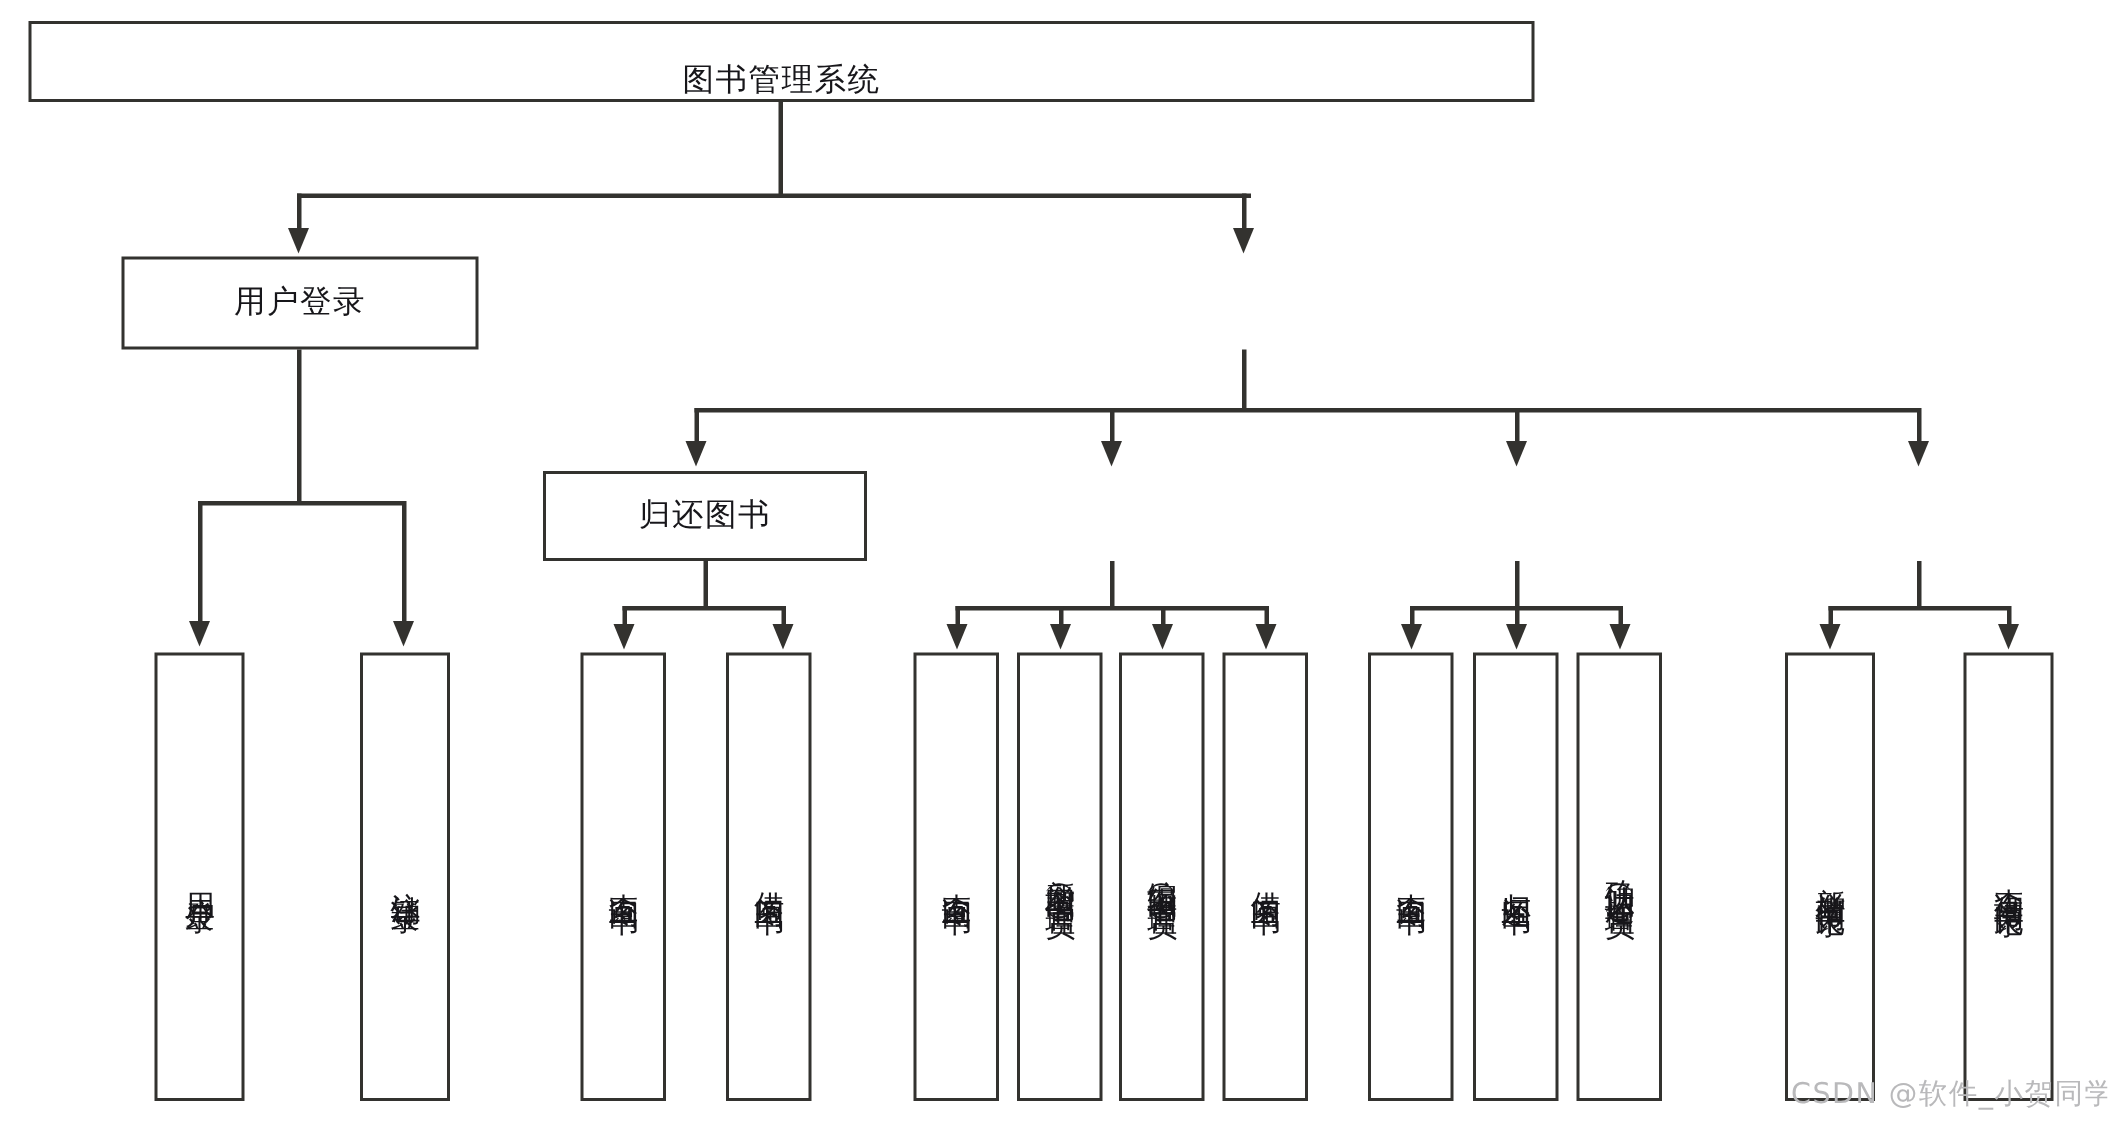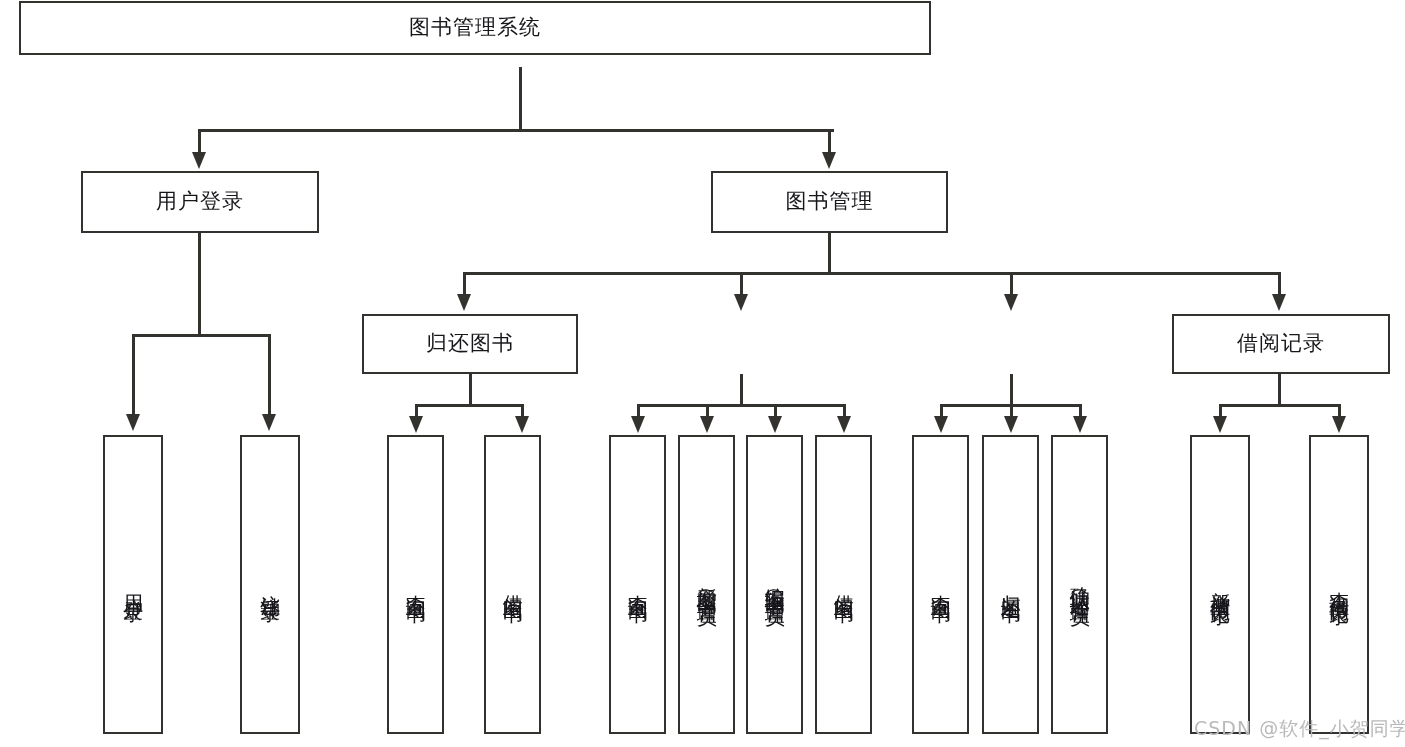--- a/index.html
+++ b/index.html
@@ -55,38 +55,35 @@
     letter-spacing:1px;
     white-space:nowrap;
     user-select:none;
   }
 </style>
 </head>
 <body>
 
 <div id="canvas">
 
-  <div class="node h" style="left:19px;top:1px;width:912px;height:54px;">
+  <div class="node h" style="left:19px;top:14px;width:1004px;height:54px;align-items:flex-end;">
     <span>图书管理系统</span>
   </div>
 
   <div class="conn vline" style="left:519px;top:67px;width:2.5px;height:63px;"></div>
 
   <div class="conn hline" style="left:198px;top:129px;width:636px;height:2.5px;"></div>
 
   <div class="conn vline" style="left:198px;top:129px;width:2.5px;height:27px;"></div>
   <div class="arrow" style="left:192px;top:152px;"></div>
   <div class="conn vline" style="left:828px;top:129px;width:2.5px;height:27px;"></div>
   <div class="arrow" style="left:822px;top:152px;"></div>
 
   <div class="node h" style="left:81px;top:171px;width:238px;height:62px;">
     <span>用户登录</span>
-  </div>
-  <div class="node h" style="left:711px;top:171px;width:237px;height:62px;">
-    <span>图书管理</span>
   </div>
 
   <div class="conn vline" style="left:198px;top:233px;width:2.5px;height:103px;"></div>
   <div class="conn hline" style="left:132px;top:334px;width:136px;height:2.5px;"></div>
   <div class="conn vline" style="left:132px;top:334px;width:2.5px;height:84px;"></div>
   <div class="arrow" style="left:126px;top:414px;"></div>
   <div class="conn vline" style="left:268px;top:334px;width:2.5px;height:84px;"></div>
   <div class="arrow" style="left:262px;top:414px;"></div>
 
   <div class="conn vline" style="left:828px;top:233px;width:2.5px;height:41px;"></div>
@@ -95,23 +92,20 @@
   <div class="arrow" style="left:457px;top:294px;"></div>
   <div class="conn vline" style="left:740px;top:272px;width:2.5px;height:25px;"></div>
   <div class="arrow" style="left:734px;top:294px;"></div>
   <div class="conn vline" style="left:1010px;top:272px;width:2.5px;height:25px;"></div>
   <div class="arrow" style="left:1004px;top:294px;"></div>
   <div class="conn vline" style="left:1278px;top:272px;width:2.5px;height:25px;"></div>
   <div class="arrow" style="left:1272px;top:294px;"></div>
 
   <div class="node h" style="left:362px;top:314px;width:216px;height:60px;">
     <span>归还图书</span>
-  </div>
-  <div class="node h" style="left:1172px;top:314px;width:218px;height:60px;">
-    <span>借阅记录</span>
   </div>
 
   <div class="conn vline" style="left:469px;top:374px;width:2.5px;height:32px;"></div>
   <div class="conn hline" style="left:415px;top:404px;width:108px;height:2.5px;"></div>
   <div class="conn vline" style="left:415px;top:404px;width:2.5px;height:16px;"></div>
   <div class="arrow" style="left:409px;top:416px;"></div>
   <div class="conn vline" style="left:521px;top:404px;width:2.5px;height:16px;"></div>
   <div class="arrow" style="left:515px;top:416px;"></div>
 
   <div class="conn vline" style="left:740px;top:374px;width:2.5px;height:32px;"></div>

